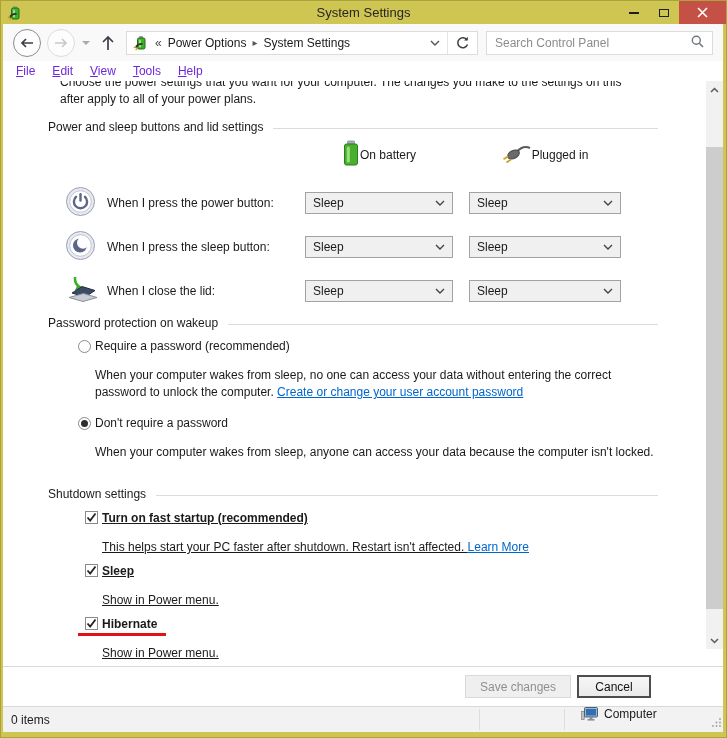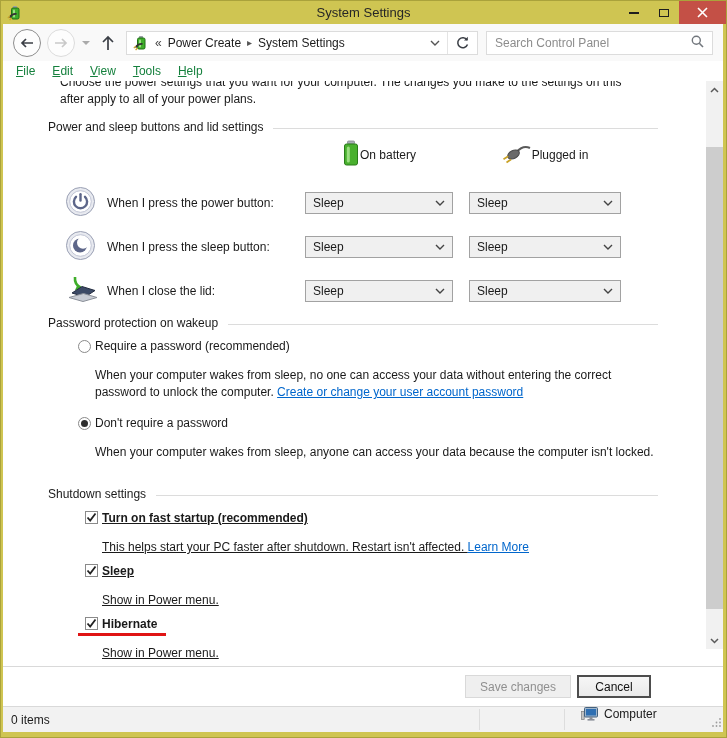--- a/index.html
+++ b/index.html
@@ -29,21 +29,21 @@
   .crumb{color:#1a1a1a;}
   .bc-guillemet{color:#444;}
   .bc-sep{color:#555;font-size:10px;}
   .bc-chevron{width:24px;height:100%;display:flex;align-items:center;justify-content:center;}
   .refresh-btn{width:29px;height:100%;border-left:1px solid #e4e4e4;display:flex;align-items:center;justify-content:center;}
   .search-box{flex:1;height:24px;box-sizing:border-box;border:1px solid #dcdcdc;background:#fff;margin-left:8px;display:flex;align-items:center;padding:0 8px;}
   .search-box input{flex:1;border:none;outline:none;background:transparent;font-family:"Liberation Sans",sans-serif;font-size:12px;color:#0369a1;padding:0;}
   .search-box input::placeholder{color:#8c8c8c;opacity:1;}
   
   .menubar{height:20px;display:flex;align-items:center;padding-left:13px;gap:17px;flex:0 0 auto;background:#fff;}
-  .menu-item{color:#15803d;}
+  .menu-item{color:#6d28d9;}
   .menu-item .u{text-decoration:underline;}
   
   .content{flex:1;position:relative;overflow:hidden;background:#fff;}
   .intro{margin:0 20px 0 57px;}
   .clip{height:10px;overflow:hidden;}
   .clip .line1{margin-top:-7px;line-height:16px;white-space:nowrap;color:#1a1a1a;}
   .line2{line-height:16px;}
   .sec{display:flex;align-items:center;gap:10px;margin-left:45px;margin-right:65px;}
   .sec .sec-label{white-space:nowrap;}
   .sec .rule{flex:1;border-top:1px solid #dcdcdc;margin-top:2px;}
@@ -150,21 +150,21 @@
           <span class="bc-icon">
             <svg width="16" height="16" viewBox="0 0 16 16">
               <rect x="6" y="1" width="4" height="2.5" rx="0.5" fill="#9aa0a6"></rect>
               <rect x="4.5" y="3" width="7.5" height="11" rx="1.5" fill="#3fae2a" stroke="#1e6f15"></rect>
               <rect x="6" y="4.5" width="2" height="8" rx="1" fill="#a9e68f" opacity="0.9"></rect>
               <path d="M2.5 12.5 C4.5 9.5 6.5 8.5 9.5 9" stroke="#333" stroke-width="1.8" fill="none"></path>
               <path d="M2.8 11.2 l-2 2 M4.6 13 l-2 2" stroke="#c9a227" stroke-width="1.2"></path>
             </svg>
           </span>
           <span class="bc-guillemet">«</span>
-          <span class="crumb">Power Create</span>
+          <span class="crumb">Power Options</span>
           <span class="bc-sep">▸</span>
           <span class="crumb">System Settings</span>
         </div>
         <span class="bc-chevron">
           <svg width="10" height="6" viewBox="0 0 10 6">
             <path d="M1 1 L5 5 L9 1" stroke="#555" stroke-width="1.4" fill="none"></path>
           </svg>
         </span>
         <span class="refresh-btn">
           <svg width="14" height="14" viewBox="0 0 14 14">

